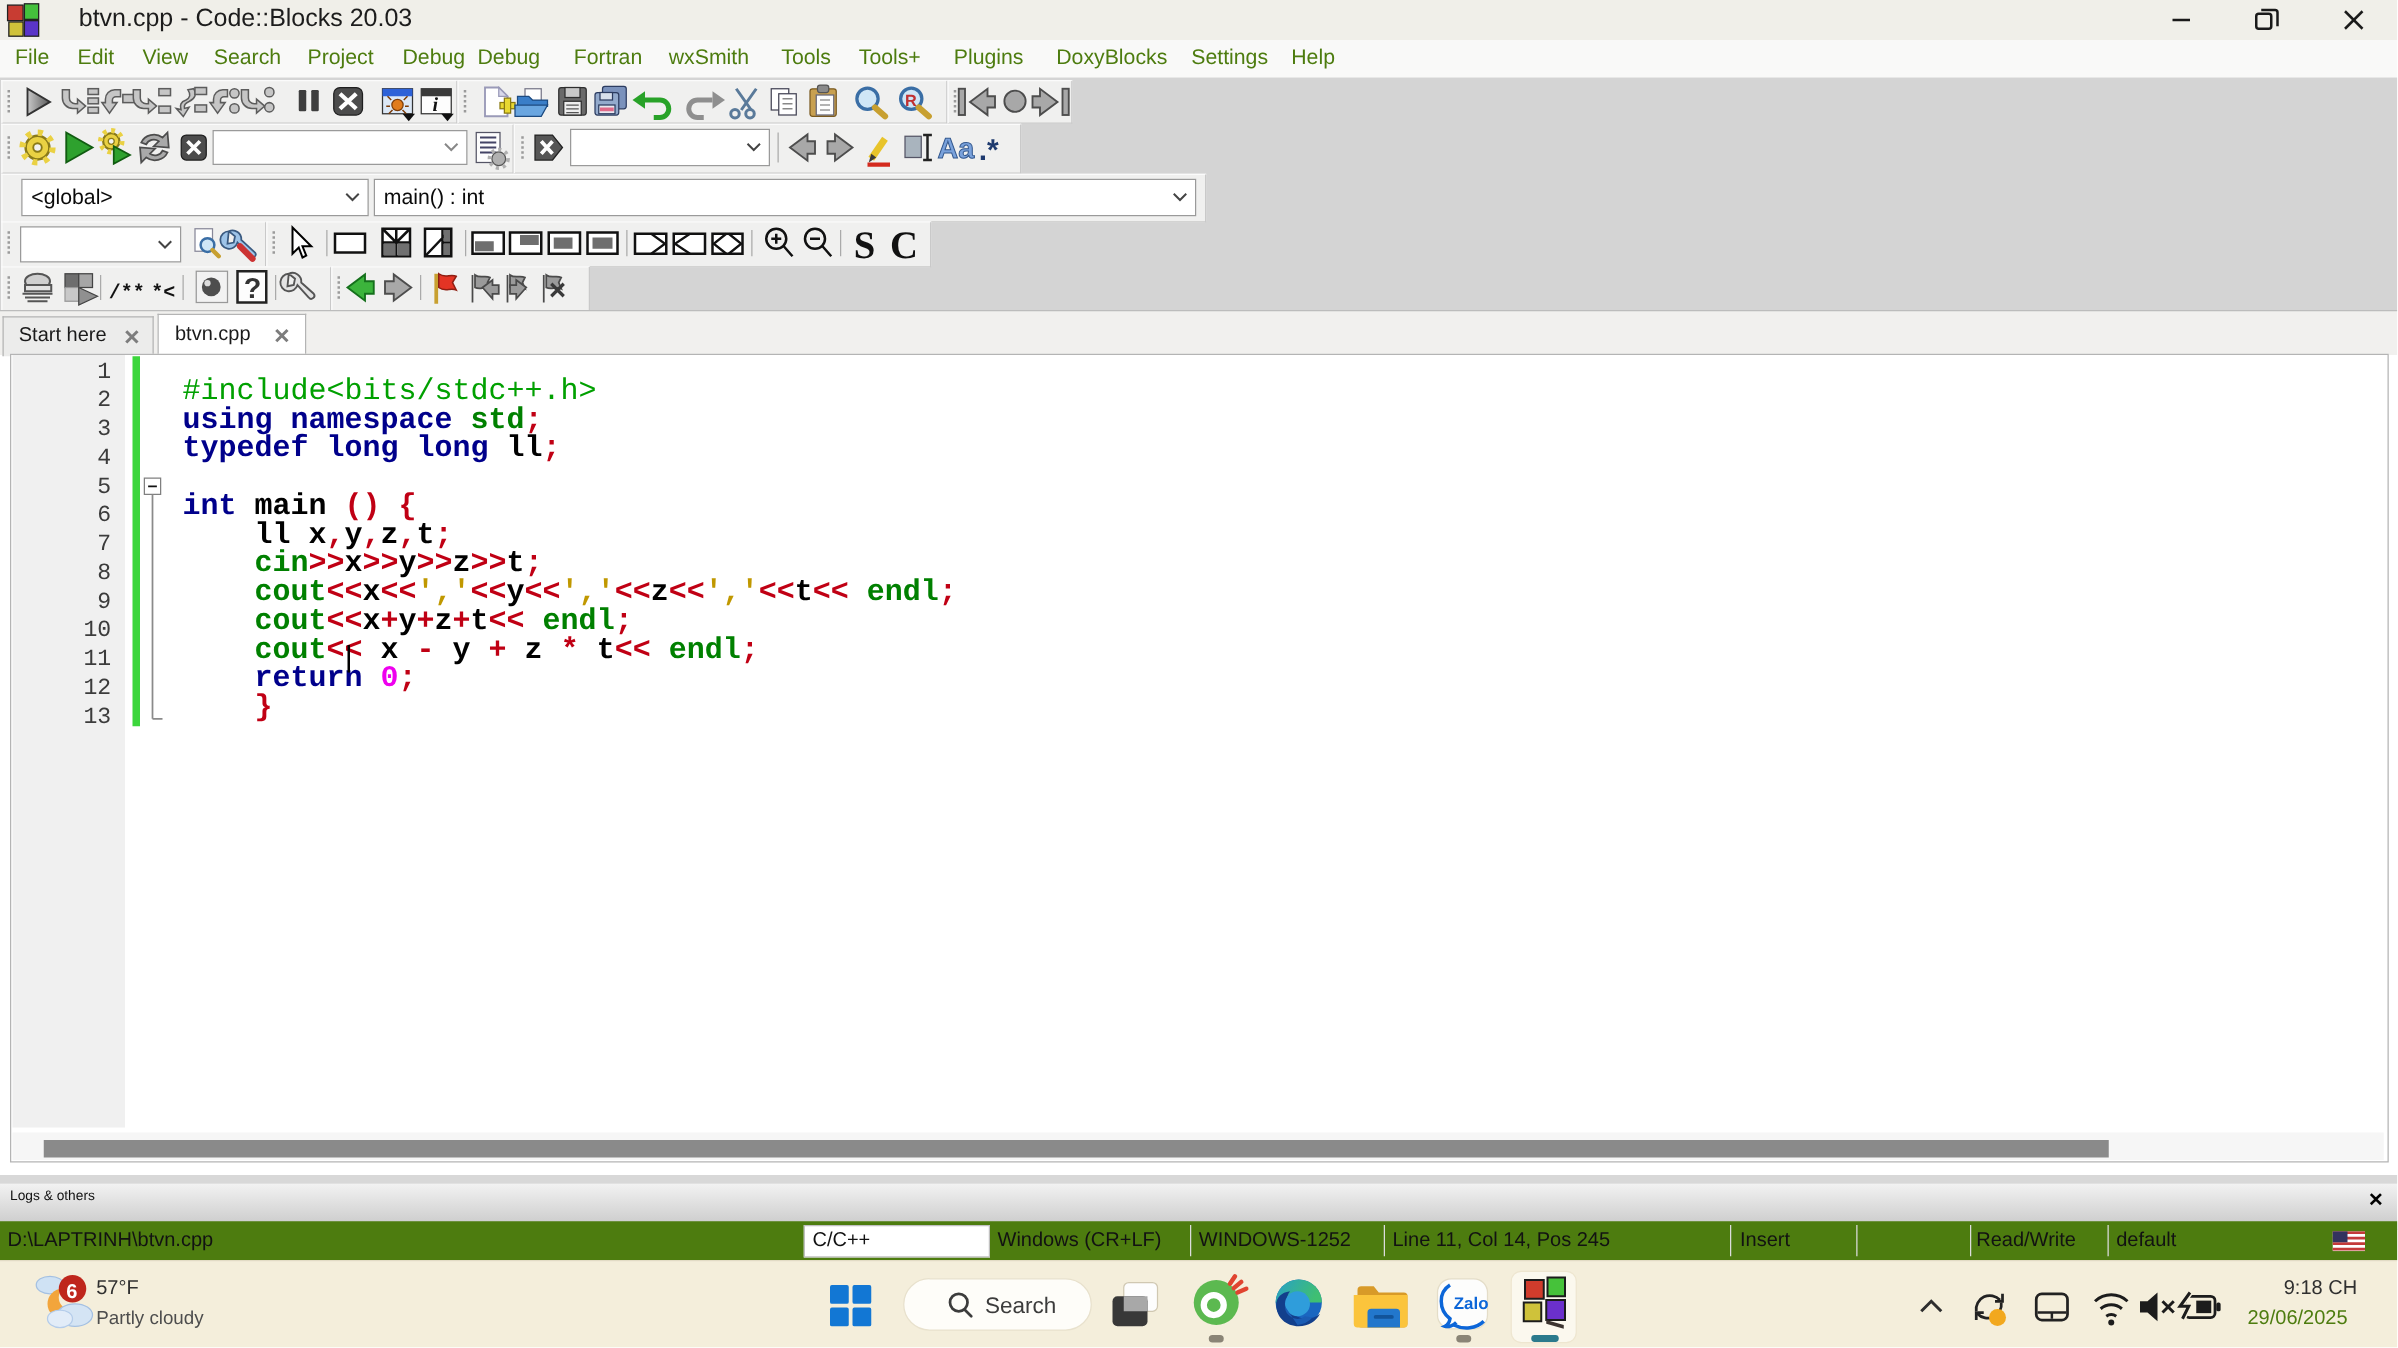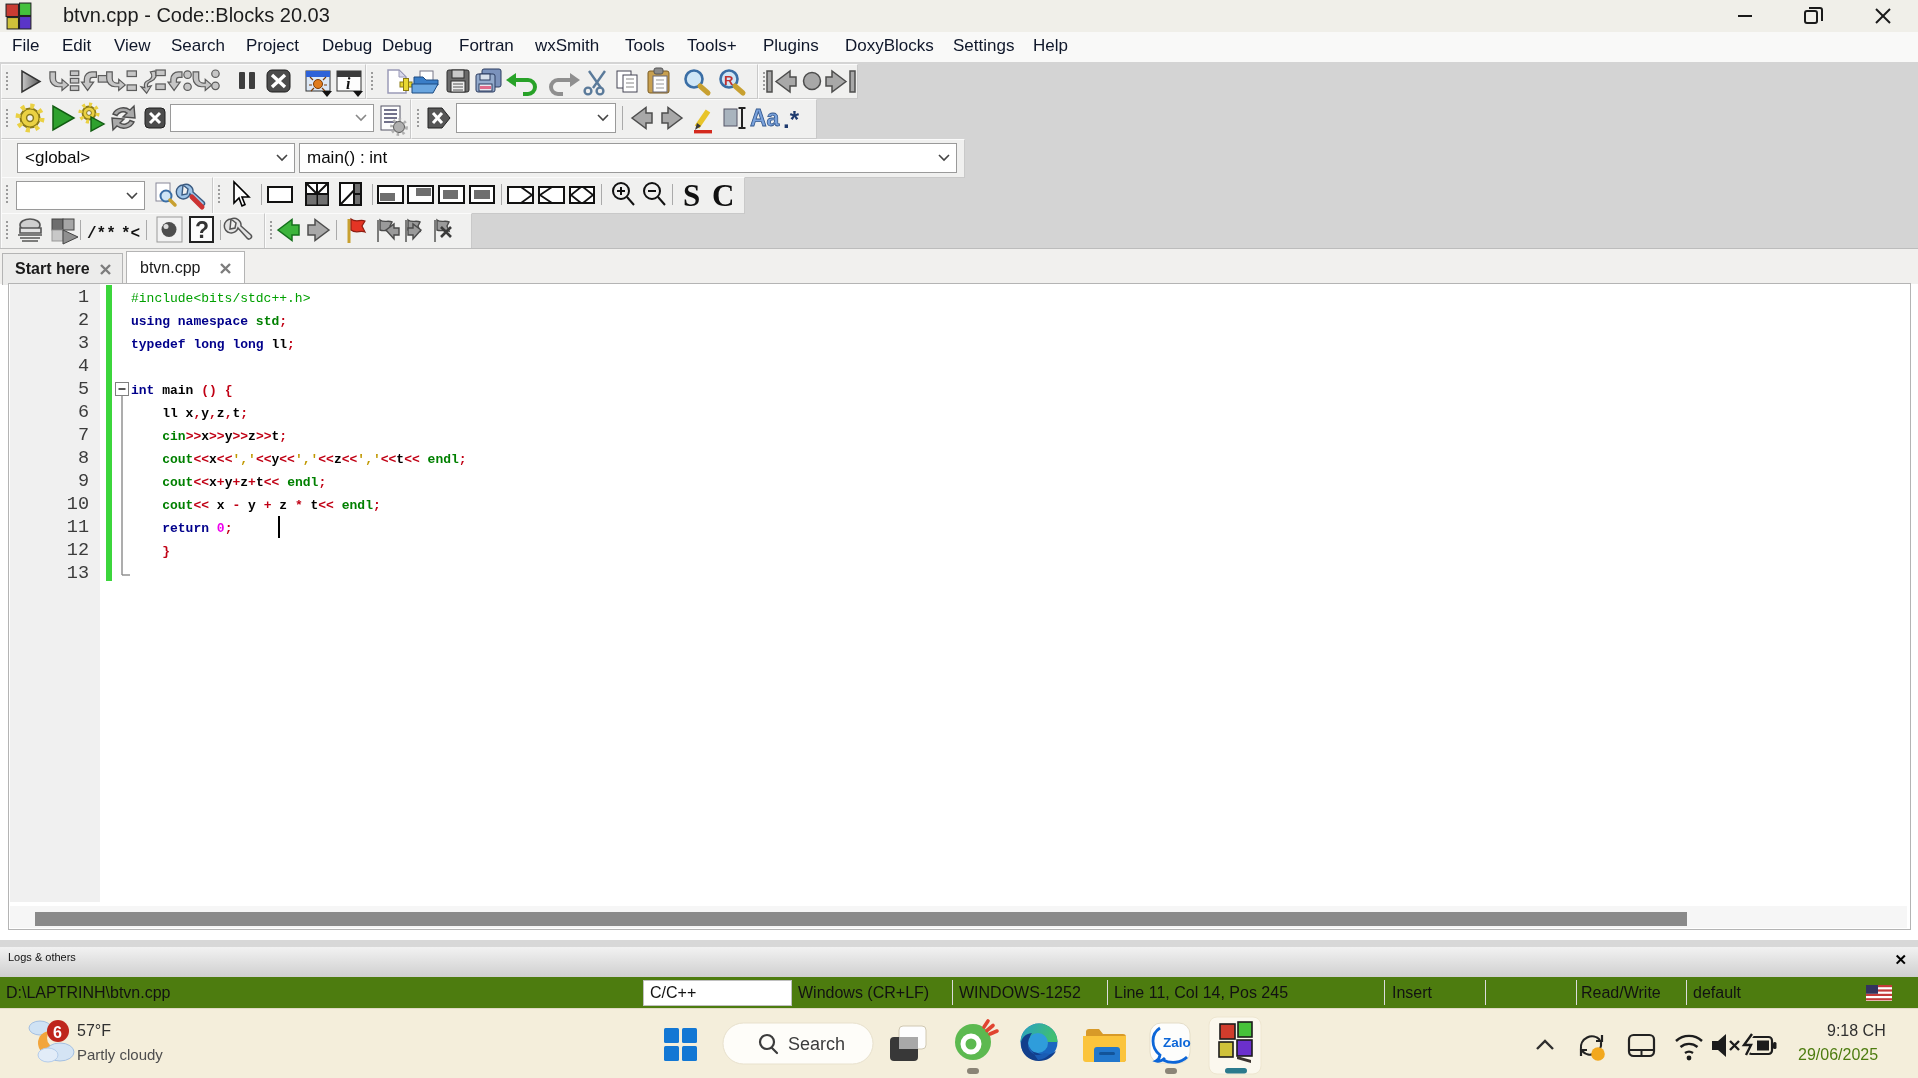--- a/index.html
+++ b/index.html
@@ -3,39 +3,39 @@
 <style>
 html,body{margin:0;padding:0;background:#fff;}
 #root{position:relative;width:1918px;height:1078px;overflow:hidden;
   font-family:"Liberation Sans",sans-serif;background:#fff;}
 .abs{position:absolute;}
 
 #titlebar{left:0;top:0;width:1918px;height:32px;background:#f0efe9;}
 #title-text{left:63px;top:4px;font-size:20px;color:#1c1c1c;}
 
 #menubar{left:0;top:32px;width:1918px;height:30px;background:#f9f9f8;}
-.mi{position:absolute;top:4px;font-size:17px;color:#0f172a;}
+.mi{position:absolute;top:4px;font-size:17px;color:#4d7c0f;}
 
 #dock{left:0;top:62px;width:1918px;height:186px;background:#d4d4d4;}
 .tb{position:absolute;background:#f0f0ef;border:1px solid #fbfbfb;
   border-right-color:#c9c9c9;border-bottom-color:#c9c9c9;}
 .combo{position:absolute;background:#fff;border:1px solid #9a9a9a;}
 .combo svg{position:absolute;right:6px;top:50%;margin-top:-4px;}
 .ctext{position:absolute;left:7px;top:4px;font-size:17px;color:#0a0a0a;}
 
 #tabbar{left:0;top:248px;width:1918px;height:35px;background:#f1f0ee;border-top:1px solid #bcbcbc;}
 .tab{position:absolute;border:1px solid #b4b4b4;border-bottom:none;font-size:16px;color:#1a1a1a;}
 
 #editor{left:8px;top:283px;width:1901px;height:645px;background:#fff;border:1px solid #b4b4b4;}
 #gutter{position:absolute;left:1px;top:0;width:90px;height:618px;background:#f0f0f0;}
 .ln{position:absolute;left:0;width:80px;text-align:right;
   font-family:"Liberation Mono",monospace;font-size:18.5px;color:#3c3c3c;}
 #chgbar{position:absolute;left:97px;top:1px;width:6px;height:296px;background:#3cd63c;}
-pre.code{position:absolute;margin:3px;font-family:"Liberation Mono",monospace;
-  font-size:13px;line-height:23px;color:#000;font-weight:bold;}
+pre.code{position:absolute;margin:18px;font-family:"Liberation Mono",monospace;
+  font-size:24px;line-height:23px;color:#000;font-weight:bold;}
 .kw{color:#00008b;font-weight:bold;}
 .pp{color:#00a000;font-weight:normal;}
 .lib{color:#008000;font-weight:bold;}
 .op{color:#c00014;}
 .ch{color:#c09800;}
 .num{color:#ee00ee;}
 #cursor{position:absolute;width:2px;background:#000;}
 #hscroll{position:absolute;left:1px;bottom:1px;width:1897px;height:22px;background:#f6f6f6;}
 #hthumb{position:absolute;left:25px;top:6px;width:1652px;height:14px;background:#8a8a8a;}
 
@@ -364,21 +364,21 @@
         <path d="M406 7 v22"></path>
         <polygon points="421,17 413,11 413,15 408,15 408,22 413,22 413,26"></polygon>
         <path d="M437 7 c4 3 8 0 12 2 l-2 4 2 5 c-4 -2 -8 1 -12 -1 z"></path>
         <path d="M435 7 v22"></path>
       </g>
       <path d="M441 14 l10 10 M451 14 l-10 10" stroke="#3a3a3a" stroke-width="2.6"></path>
     </svg>
   </div>
 
   <div class="abs" id="tabbar">
-    <div class="tab" style="left:2px;top:4px;width:119px;height:31px;background:#ececeb;font-weight:bold;">
+    <div class="tab" style="left:2px;top:4px;width:119px;height:31px;background:#ececeb;">
       <span style="position:absolute;left:12px;top:6px">Start here</span>
       <svg style="position:absolute;left:96px;top:9px" width="13" height="13" viewBox="0 0 13 13">
           <path d="M2 2 L11 11 M11 2 L2 11" stroke="#7d7d7d" stroke-width="2.4"></path>
         </svg>
     </div>
     <div class="tab" style="left:126px;top:2px;width:117px;height:33px;background:#fff;">
       <span style="position:absolute;left:13px;top:7px">btvn.cpp</span>
       <svg style="position:absolute;left:92px;top:10px" width="13" height="13" viewBox="0 0 13 13">
           <path d="M2 2 L11 11 M11 2 L2 11" stroke="#7d7d7d" stroke-width="2.4"></path>
         </svg>

